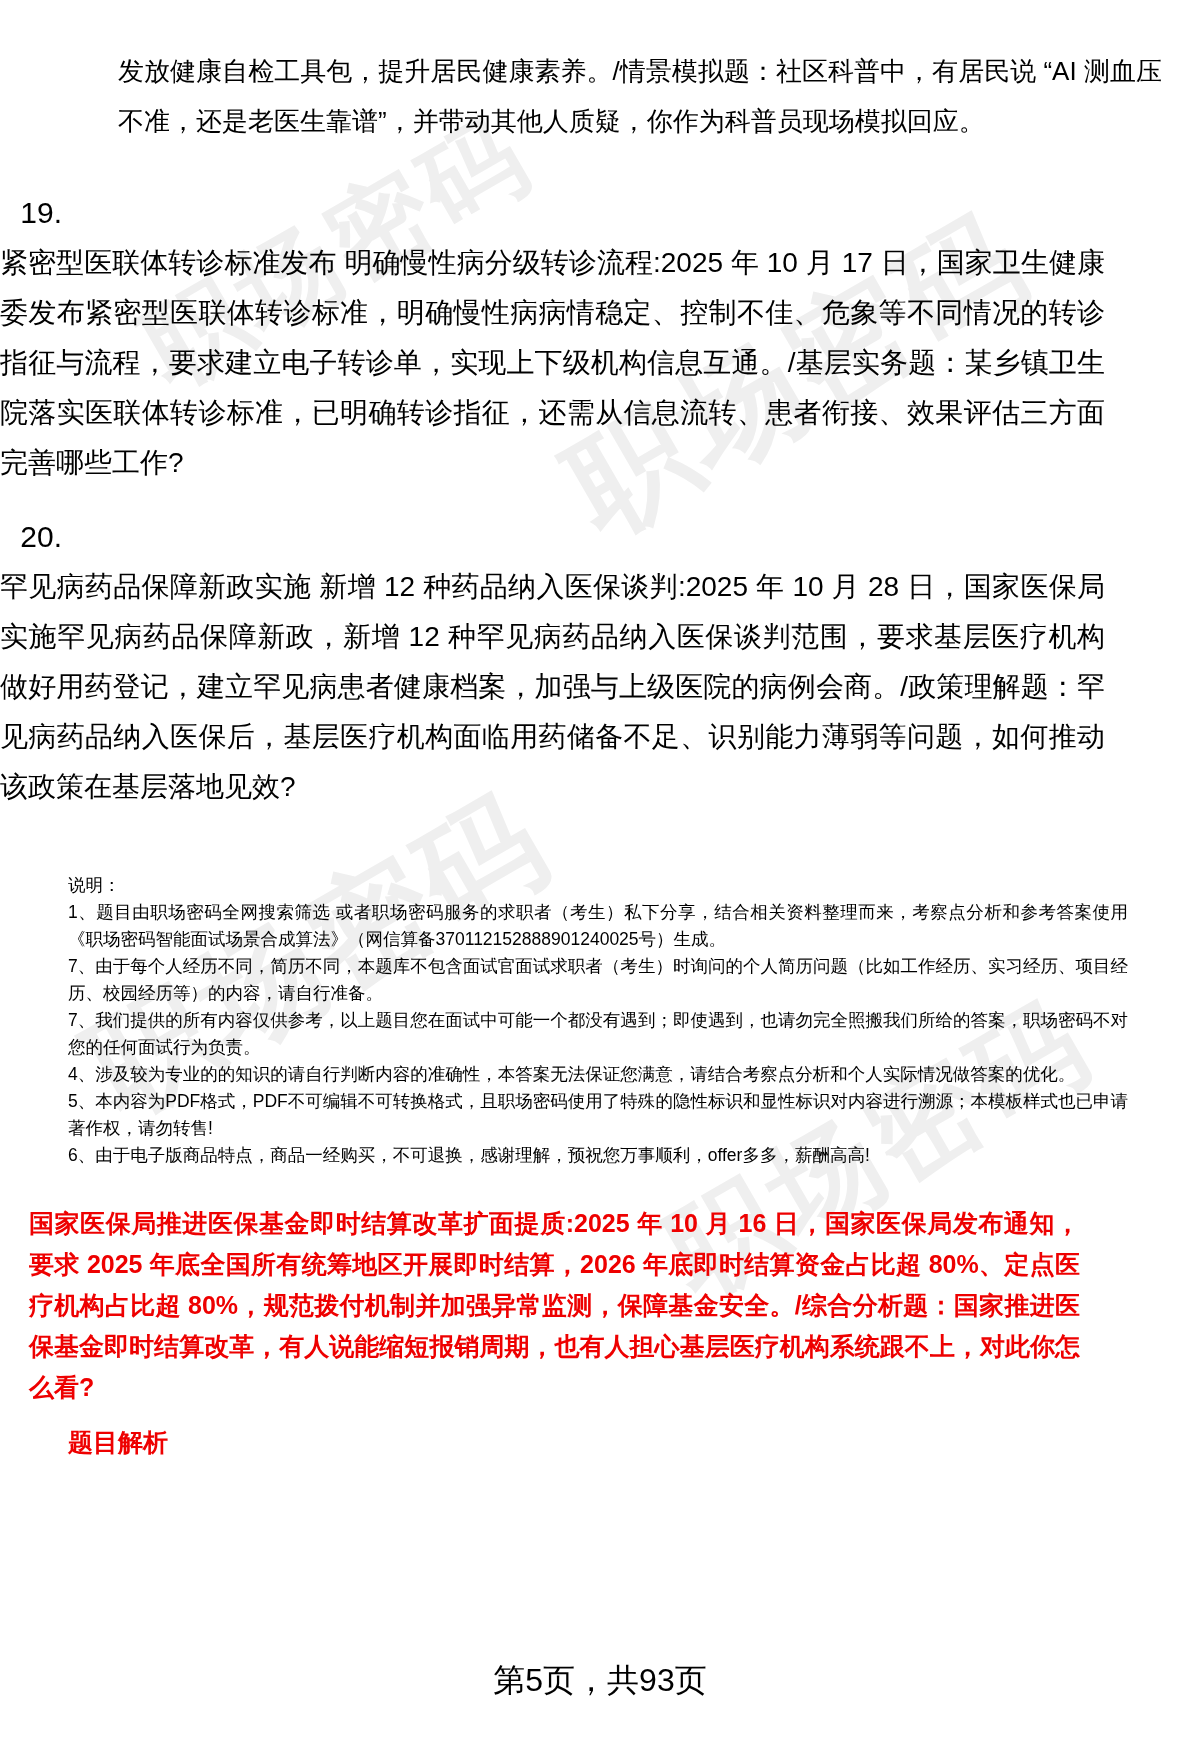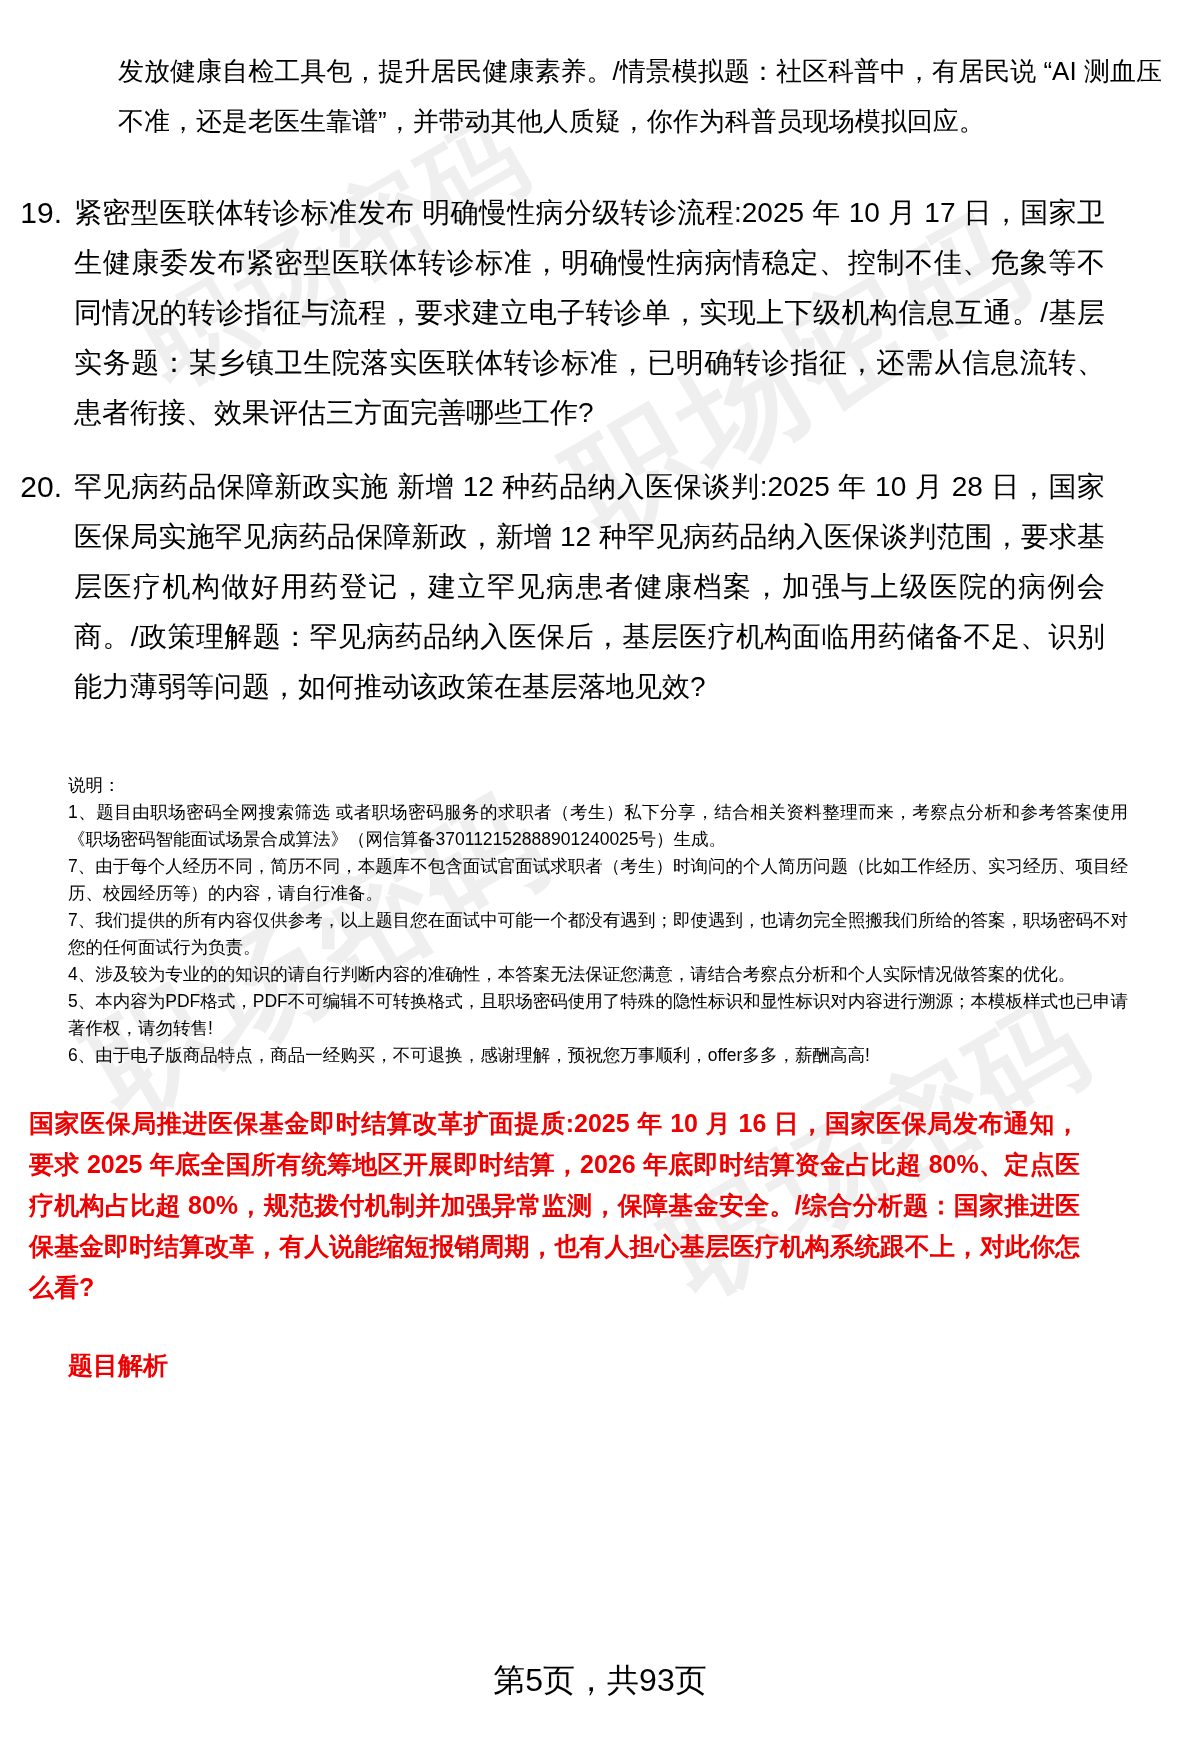--- a/index.html
+++ b/index.html
@@ -54,20 +54,21 @@
     position: relative;
     z-index: 2;
   }
 
   
   .q-block {
     display: flex;
     align-items: flex-start;
     margin: 0 0 0 0;
     padding: 0;
+    flex-direction: column;
   }
   .q-num {
     flex: 0 0 auto;
     width: 74px;
     text-align: right;
     padding-right: 12px;
     font-size: 30px;
     line-height: 50px;
     box-sizing: border-box;
   }
@@ -108,21 +109,21 @@
     margin-top: 34px;
     padding: 0 120px 0 29px;
     color: #ee0000;
     font-weight: 700;
     font-size: 25px;
     line-height: 41px;
     text-align: justify;
     text-justify: inter-character;
   }
   .red-heading {
-    margin-top: 40px;
+    margin-top: 17px;
     padding: 0 0 0 68px;
     color: #ee0000;
     font-weight: 700;
     font-size: 25px;
     line-height: 34px;
   }
 
   
   .footer {
     position: absolute;

